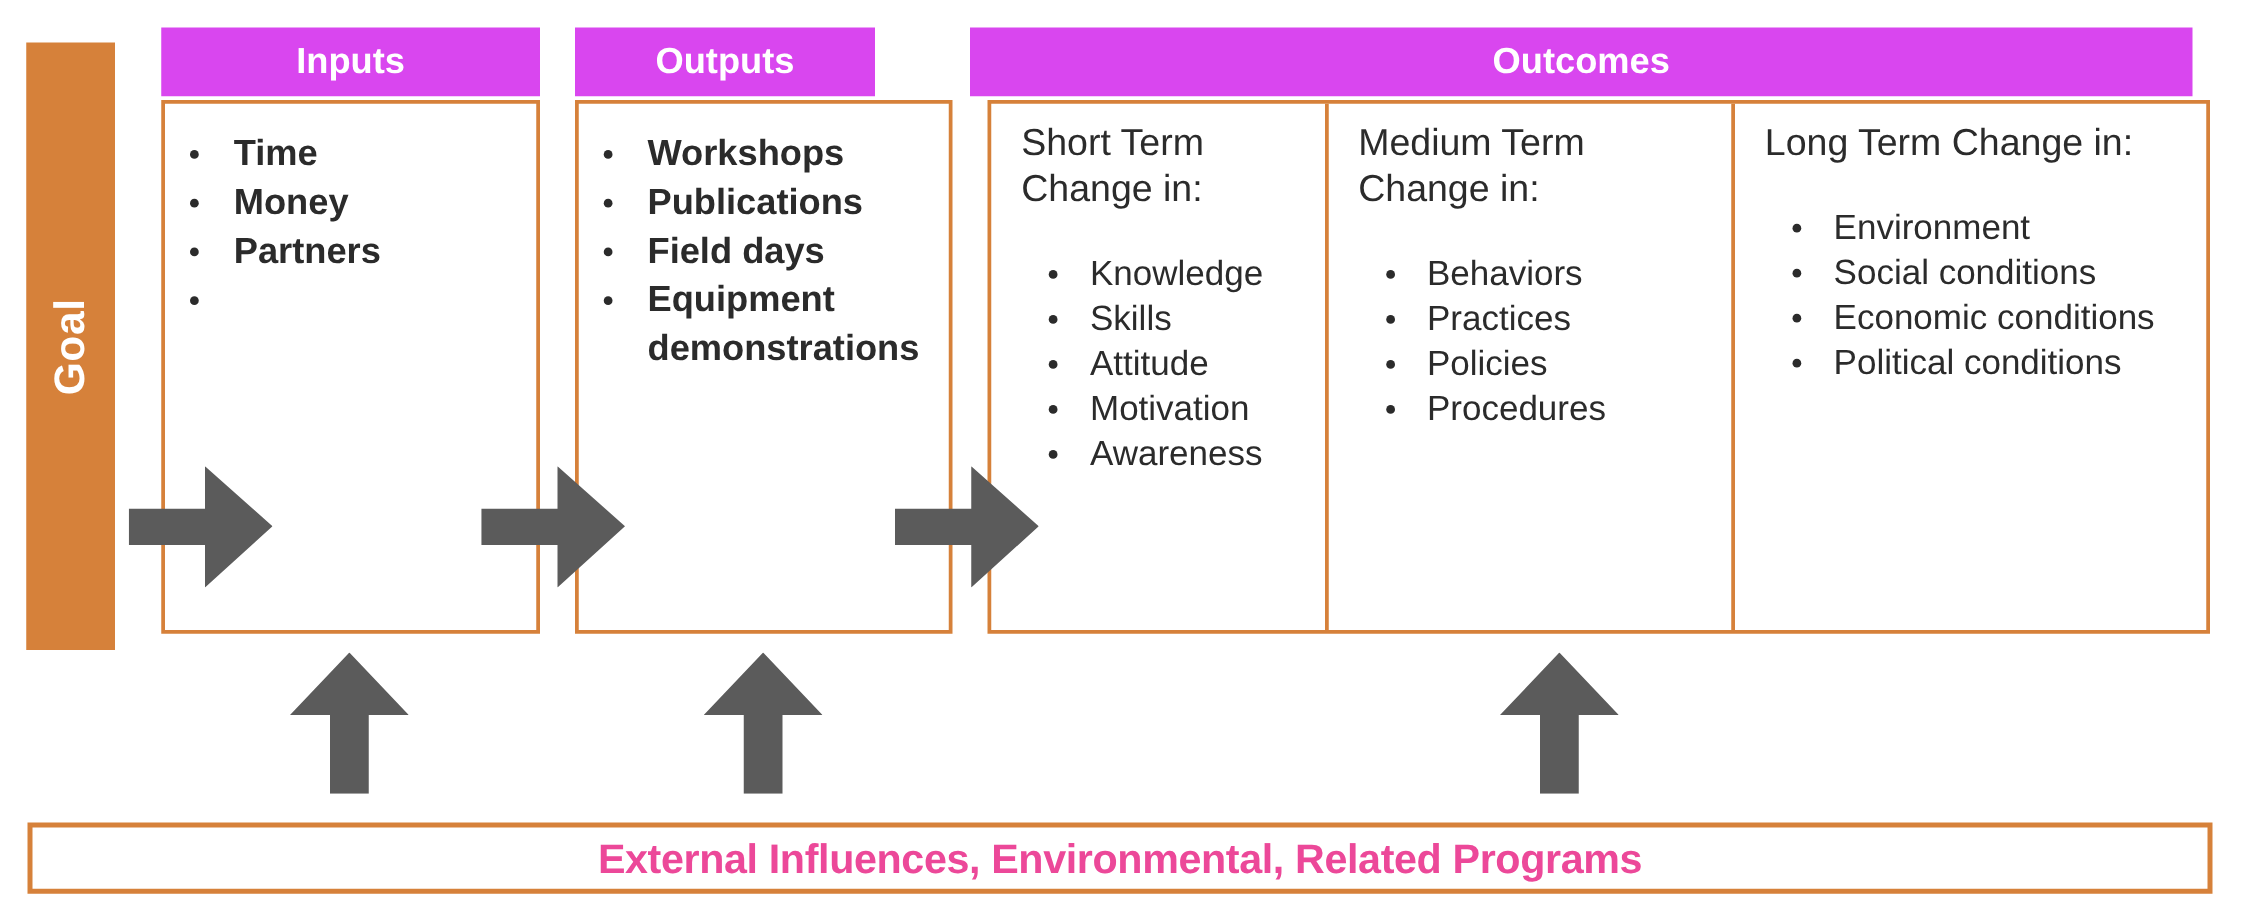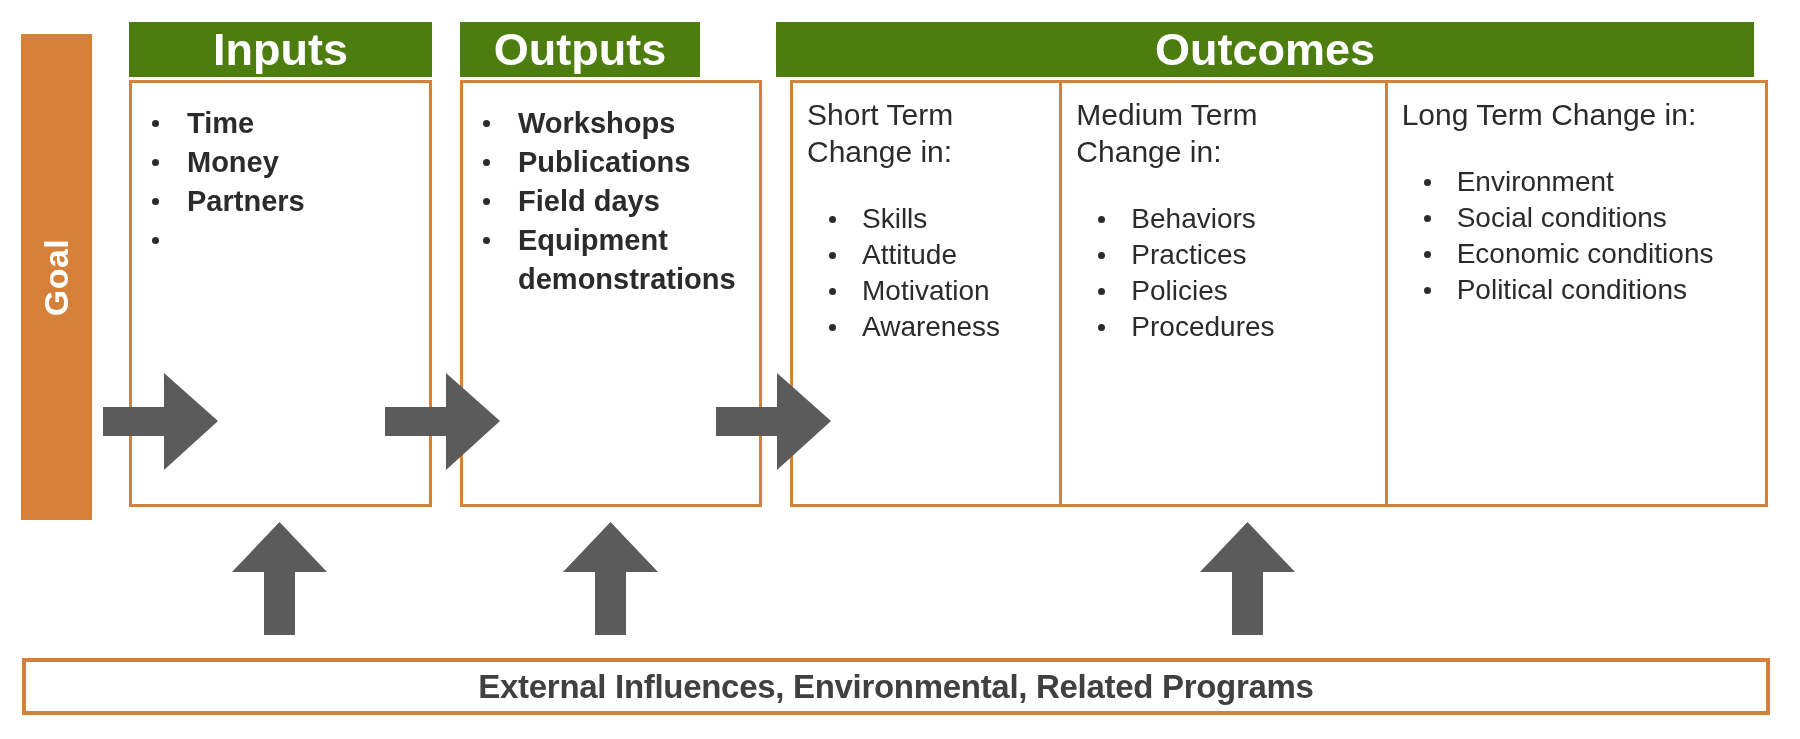--- a/index.html
+++ b/index.html
@@ -21,23 +21,23 @@
   }
   .goal-bar span {
     transform: rotate(-90deg);
     color: #ffffff; font-weight: 700; font-size: 34px; letter-spacing: 0.5px;
     white-space: nowrap;
   }
 
   
   .col-header {
     position: absolute; top: 22px; height: 55px;
-    background: #4d7c0f;
+    background: #d946ef;
     display: flex; align-items: center; justify-content: center;
-    color: #ffffff; font-weight: 700; font-size: 45px;
+    color: #ffffff; font-weight: 700; font-size: 29px;
   }
   .col-body {
     position: absolute; top: 80px; height: 427px;
     background: #ffffff;
     border: 3px solid #d6813a;
   }
   .hdr-inputs   { left: 129px; width: 303px; }
   .body-inputs  { left: 129px; width: 303px; }
   .hdr-outputs  { left: 460px; width: 240px; }
   .body-outputs { left: 460px; width: 302px; }
@@ -46,21 +46,21 @@
 
   
   .simple-list { padding: 21px 6px 0 20px; font-weight: bold; }
   .li { display: flex; align-items: flex-start; line-height: 39px; font-size: 29px; }
   .dot {
     flex: none; width: 7px; height: 7px; border-radius: 50%;
     background: #2b2b2b; margin: 16px 28px 0 0;
   }
 
   
-  .sub-col { padding: 13px 10px 0 14px; }
+  .sub-col { padding: 13px 10px 0 24px; }
   .sub-col-1 { width: 297px; }
   .sub-col-2 { width: 360px; }
   .sub-col-3 { width: 422px; }
   .v-divider { flex: none; width: 3px; background: #d6813a; height: 100%; }
   .sub-heading { font-size: 30px; line-height: 37px; }
   .sub-heading.narrow { max-width: 200px; }
   .sub-list { margin-top: 31px; padding-left: 22px; }
   .sub-list .li { line-height: 36px; font-size: 28px; }
   .sub-list .dot { margin: 15px 26px 0 0; }
 
@@ -75,21 +75,21 @@
 
   
   .footer-bar {
     position: absolute; left: 22px; top: 658px;
     width: 1748px; height: 57px;
     background: #ffffff;
     border: 4px solid #d6813a;
     display: flex; align-items: center; justify-content: center;
   }
   .footer-bar span {
-    color: #404040; font-weight: 700; font-size: 33px; letter-spacing: -0.3px;
+    color: #ec4899; font-weight: 700; font-size: 33px; letter-spacing: -0.3px;
     white-space: nowrap;
   }
 </style>
 </head>
 <body>
 
 <div class="canvas">
 
   <div class="goal-bar">
     <span>Goal</span>
@@ -145,20 +145,24 @@
   <div class="col-header hdr-outcomes">
     <span>Outcomes</span>
   </div>
   <div class="col-body body-outcomes">
 
     <div class="sub-col sub-col-1">
       <div class="sub-heading narrow">Short Term Change in:</div>
       <div class="sub-list">
         <div class="li">
             <span class="dot"></span>
+            <span>Knowledge</span>
+          </div>
+        <div class="li">
+            <span class="dot"></span>
             <span>Skills</span>
           </div>
         <div class="li">
             <span class="dot"></span>
             <span>Attitude</span>
           </div>
         <div class="li">
             <span class="dot"></span>
             <span>Motivation</span>
           </div>

